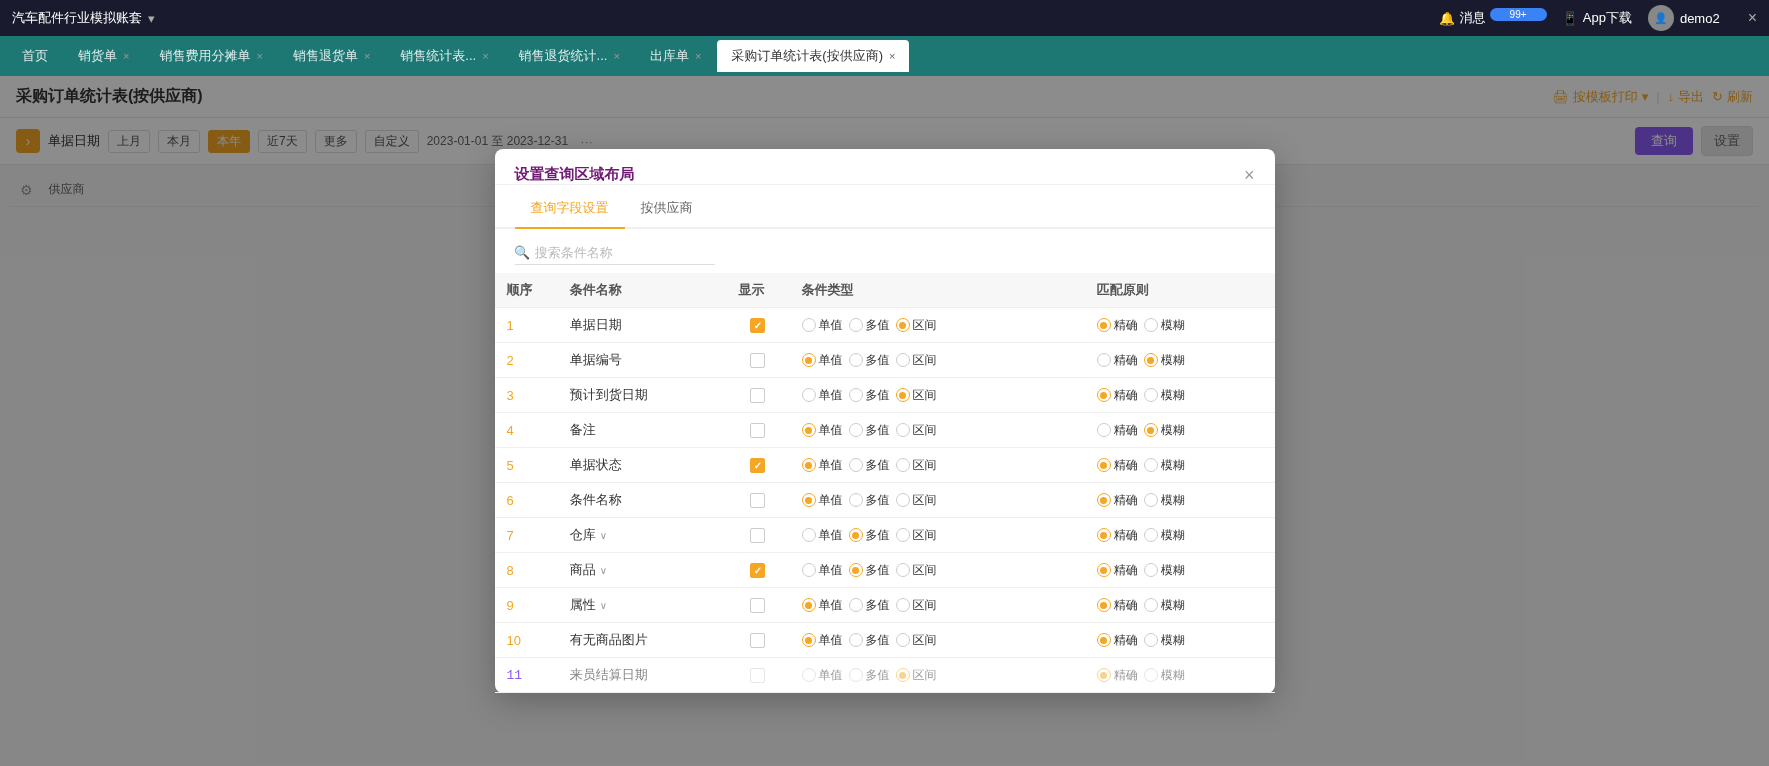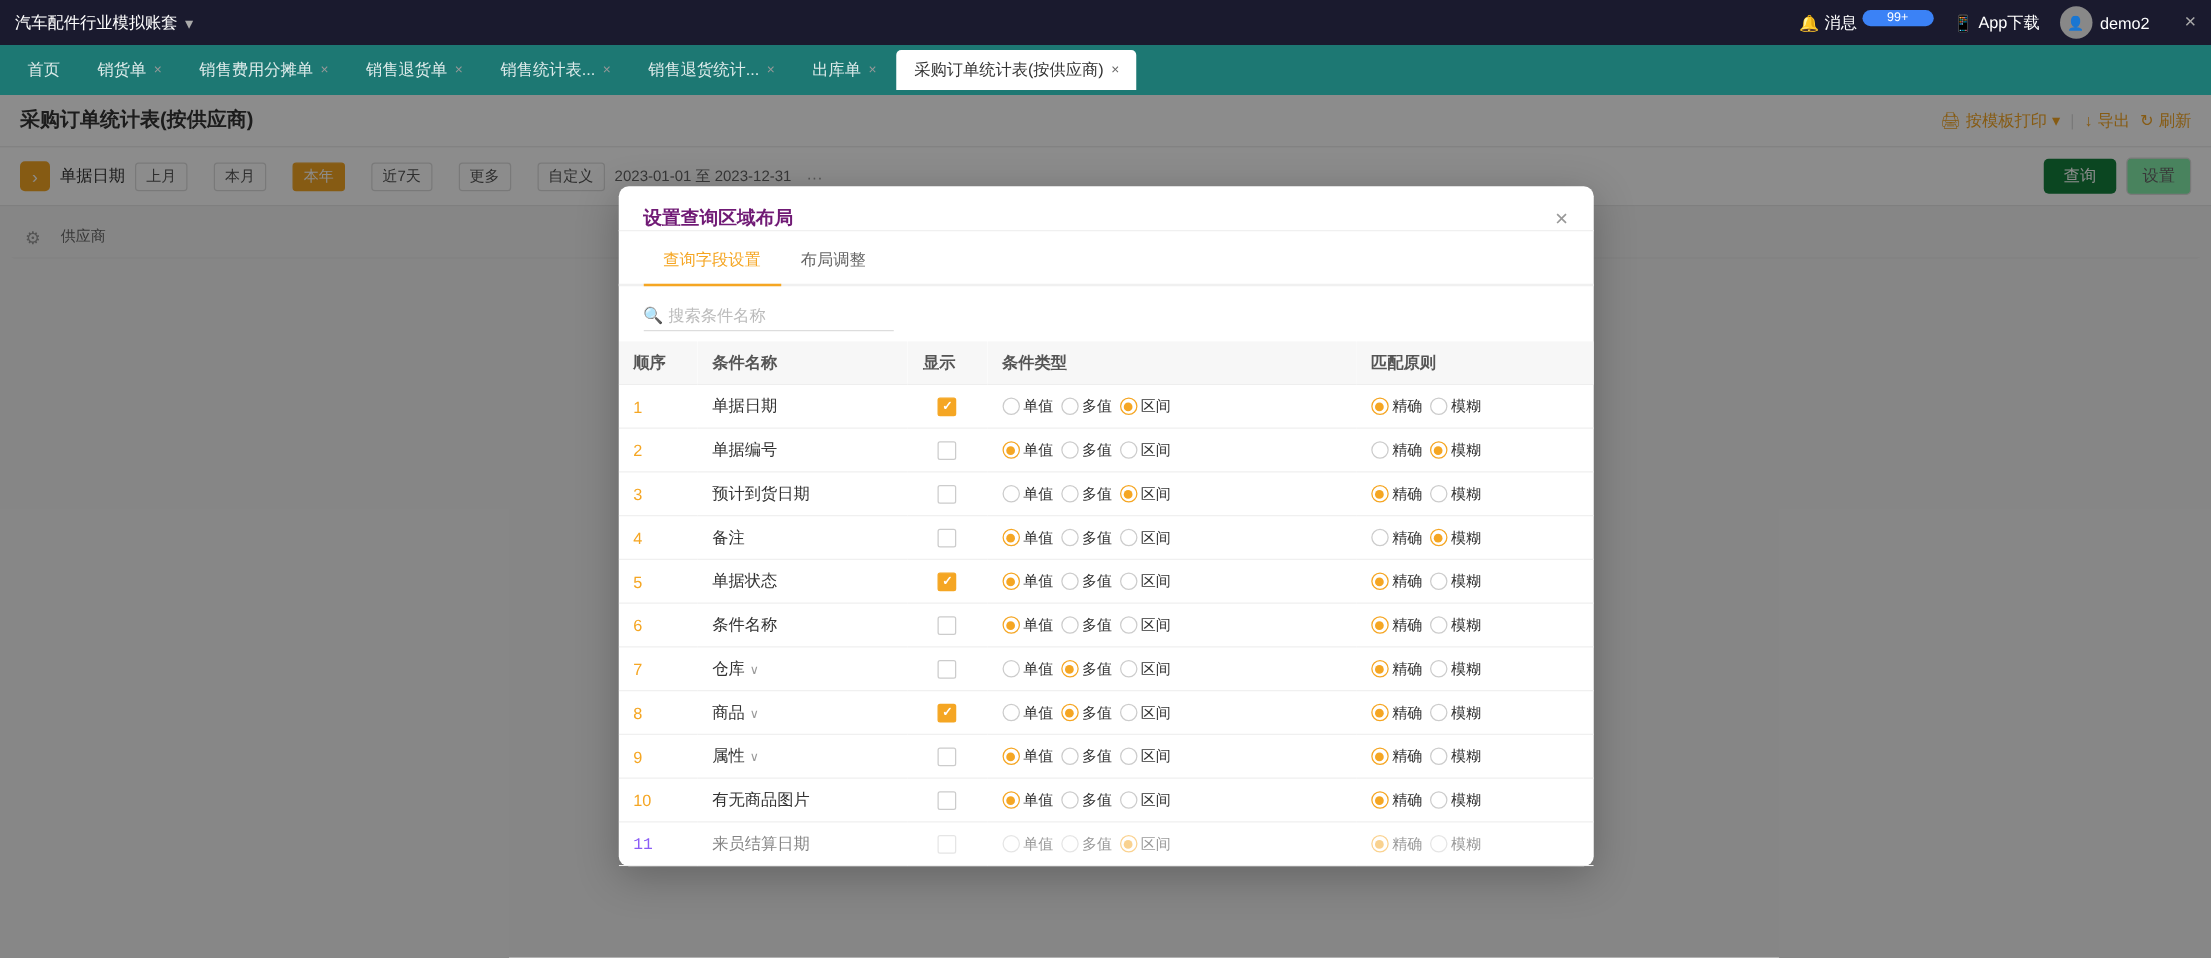--- a/index.html
+++ b/index.html
@@ -72,27 +72,27 @@
     .filter-bar {
       background: #fff;
       padding: 8px 16px;
       display: flex;
       align-items: center;
       gap: 8px;
       border-bottom: 1px solid #e8e8e8;
     }
     .filter-toggle { width: 24px; height: 24px; background: #f5a623; color: #fff; border-radius: 4px; display: flex; align-items: center; justify-content: center; cursor: pointer; font-size: 14px; }
     .filter-label { font-size: 13px; color: #333; font-weight: 500; }
-    .filter-time-btns { display: flex; align-items: center; gap: 21px; }
+    .filter-time-btns { display: flex; align-items: center; gap: 8px; }
     .time-btn { padding: 2px 8px; border: 1px solid #ddd; border-radius: 3px; cursor: pointer; font-size: 12px; color: #555; background: #fff; }
     .time-btn.active { background: #f5a623; color: #fff; border-color: #f5a623; }
     .date-range { font-size: 12px; color: #666; }
     .filter-dots { color: #999; margin: 0 4px; cursor: pointer; }
-    .btn-query { background: #15803d; color: #fff; border: none; border-radius: 4px; padding: 5px 16px; cursor: pointer; font-size: 13px; margin-left: auto; }
-    .btn-settings { background: #86efac; color: #666; border: 1px solid #ddd; border-radius: 4px; padding: 5px 12px; cursor: pointer; font-size: 13px; }
+    .btn-query { background: #8b5cf6; color: #fff; border: none; border-radius: 4px; padding: 5px 16px; cursor: pointer; font-size: 13px; margin-left: auto; }
+    .btn-settings { background: #e5e5e5; color: #666; border: 1px solid #ddd; border-radius: 4px; padding: 5px 12px; cursor: pointer; font-size: 13px; }
 
     
     .table-area {
       background: #fff;
       margin: 8px;
       border-radius: 4px;
       overflow: hidden;
     }
     .table-header-row {
       display: flex;
@@ -380,21 +380,21 @@
       <div class="modal-header">
         <span class="modal-title">设置查询区域布局</span>
         <button class="modal-close">×</button>
       </div>
 
       <div class="modal-tabs">
         <div class="modal-tab active">
           <span>查询字段设置</span>
         </div>
         <div class="modal-tab">
-          <span>布局调整</span>
+          <span>按供应商</span>
         </div>
       </div>
 
       <div class="modal-search">
         <div class="search-input-wrap">
           <span class="search-icon">🔍</span>
           <input class="search-input" type="text" placeholder="搜索条件名称" style="">
         </div>
       </div>
 

